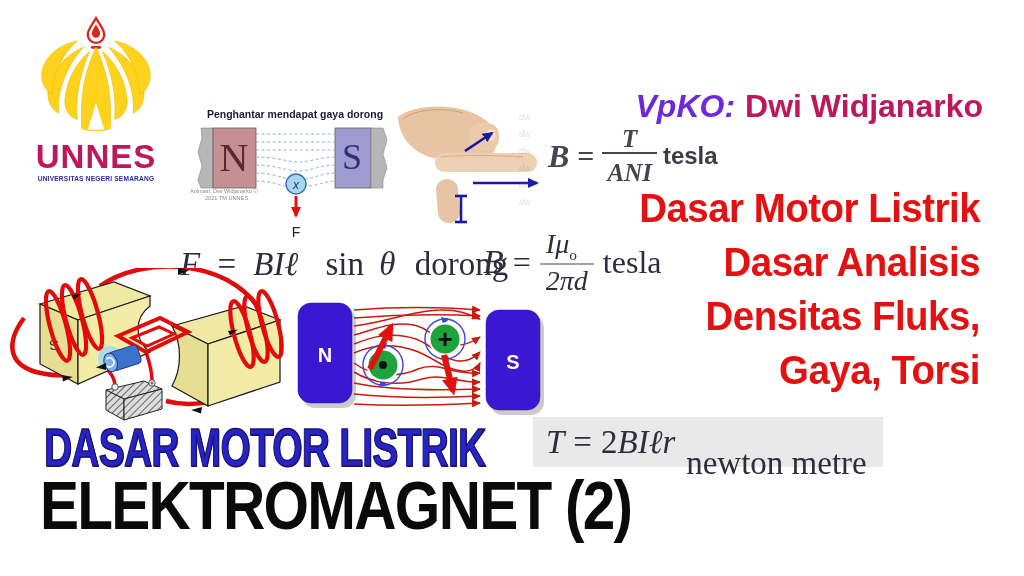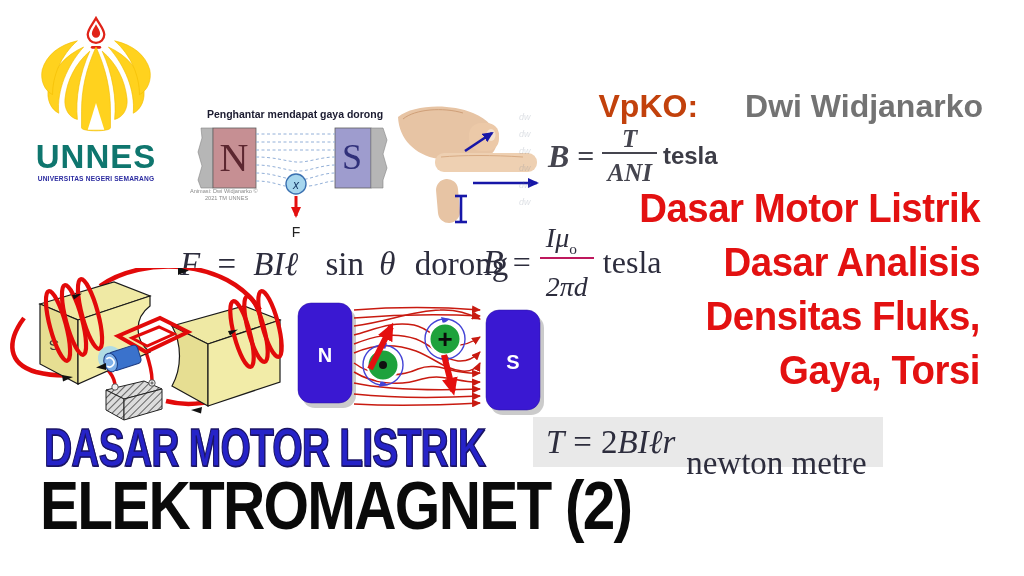--- a/index.html
+++ b/index.html
@@ -2,27 +2,27 @@
 <html><head>
 <meta charset="utf-8">
 <style>
   html,body{margin:0;padding:0;background:#888;}
   .slide{position:relative;width:1024px;height:576px;background:#ffffff;overflow:hidden;
          font-family:"Liberation Sans","DejaVu Sans",sans-serif;}
   .abs{position:absolute;}
 
   
   .logo{left:30px;top:16px;width:132px;text-align:center;}
-  .logo-name{font-size:33px;font-weight:900;color:#0f766e;letter-spacing:1px;line-height:1;margin-top:0px;}
+  .logo-name{font-size:33px;font-weight:900;color:#be185d;letter-spacing:1px;line-height:1;margin-top:0px;}
   .logo-sub{font-size:6.6px;font-weight:bold;color:#2b2ba0;letter-spacing:0.2px;margin-top:2px;white-space:nowrap;}
 
   
   .author{right:41px;top:88px;font-size:32px;font-weight:bold;white-space:nowrap;text-align:right;}
-  .author .prefix{color:#c2410c;margin-right:10px;}
-  .author .name{color:#737373;margin-left:37px;}
+  .author .prefix{color:#6d28d9;font-style:italic;margin-right:10px;}
+  .author .name{color:#be185d;}
 
   
   .topics{right:44px;top:181px;text-align:right;color:#e31111;font-size:40px;line-height:54px;
           font-weight:bold;letter-spacing:-0.5px;transform:scaleX(0.96);transform-origin:right center;white-space:nowrap;}
 
   
   .serif{font-family:"Liberation Serif","DejaVu Serif",serif;}
   .it{font-style:italic;}
   .formula-force{left:180px;top:246px;font-size:33px;color:#2d2d3d;white-space:nowrap;}
   .formula-force .eq{margin:0 9px;}
@@ -39,21 +39,21 @@
   .formula-bcoil .den{border-top:2.4px solid #45454f;padding-top:6px;}
   .formula-bcoil .unit{font-size:24px;font-style:normal;font-family:"Liberation Sans","DejaVu Sans",sans-serif;
                        color:#3c3c46;margin-left:6px;}
 
   .formula-bwire{left:483px;top:224px;height:76px;display:flex;align-items:center;
                  font-family:"Liberation Serif","DejaVu Serif",serif;color:#2d2d3d;}
   .formula-bwire .bw-lhs{font-size:34px;font-style:italic;}
   .formula-bwire .bw-eq{font-size:32px;margin:0 9px;}
   .formula-bwire .frac{display:inline-flex;flex-direction:column;align-items:flex-start;line-height:1.05;}
   .formula-bwire .num,.formula-bwire .den{font-size:28px;font-style:italic;padding:0 6px;}
-  .formula-bwire .den{border-top:2px solid #be185d;padding-top:13px;}
+  .formula-bwire .den{border-top:2px solid #a3a3a3;padding-top:1px;}
   .formula-bwire .num sub{font-size:0.55em;font-style:normal;}
   .formula-bwire .unit{font-size:32px;margin-left:9px;}
 
   .formula-torque{left:533px;top:417px;width:350px;height:50px;background:#e9e9e9;
                   display:flex;align-items:center;padding-left:13px;box-sizing:border-box;
                   font-family:"Liberation Serif","DejaVu Serif",serif;font-size:33px;color:#2d2d3d;white-space:nowrap;}
   .formula-torque .eq{margin:0 9px;}
   .formula-torque .unit{margin-left:11px;margin-top:43px;}
 
   

